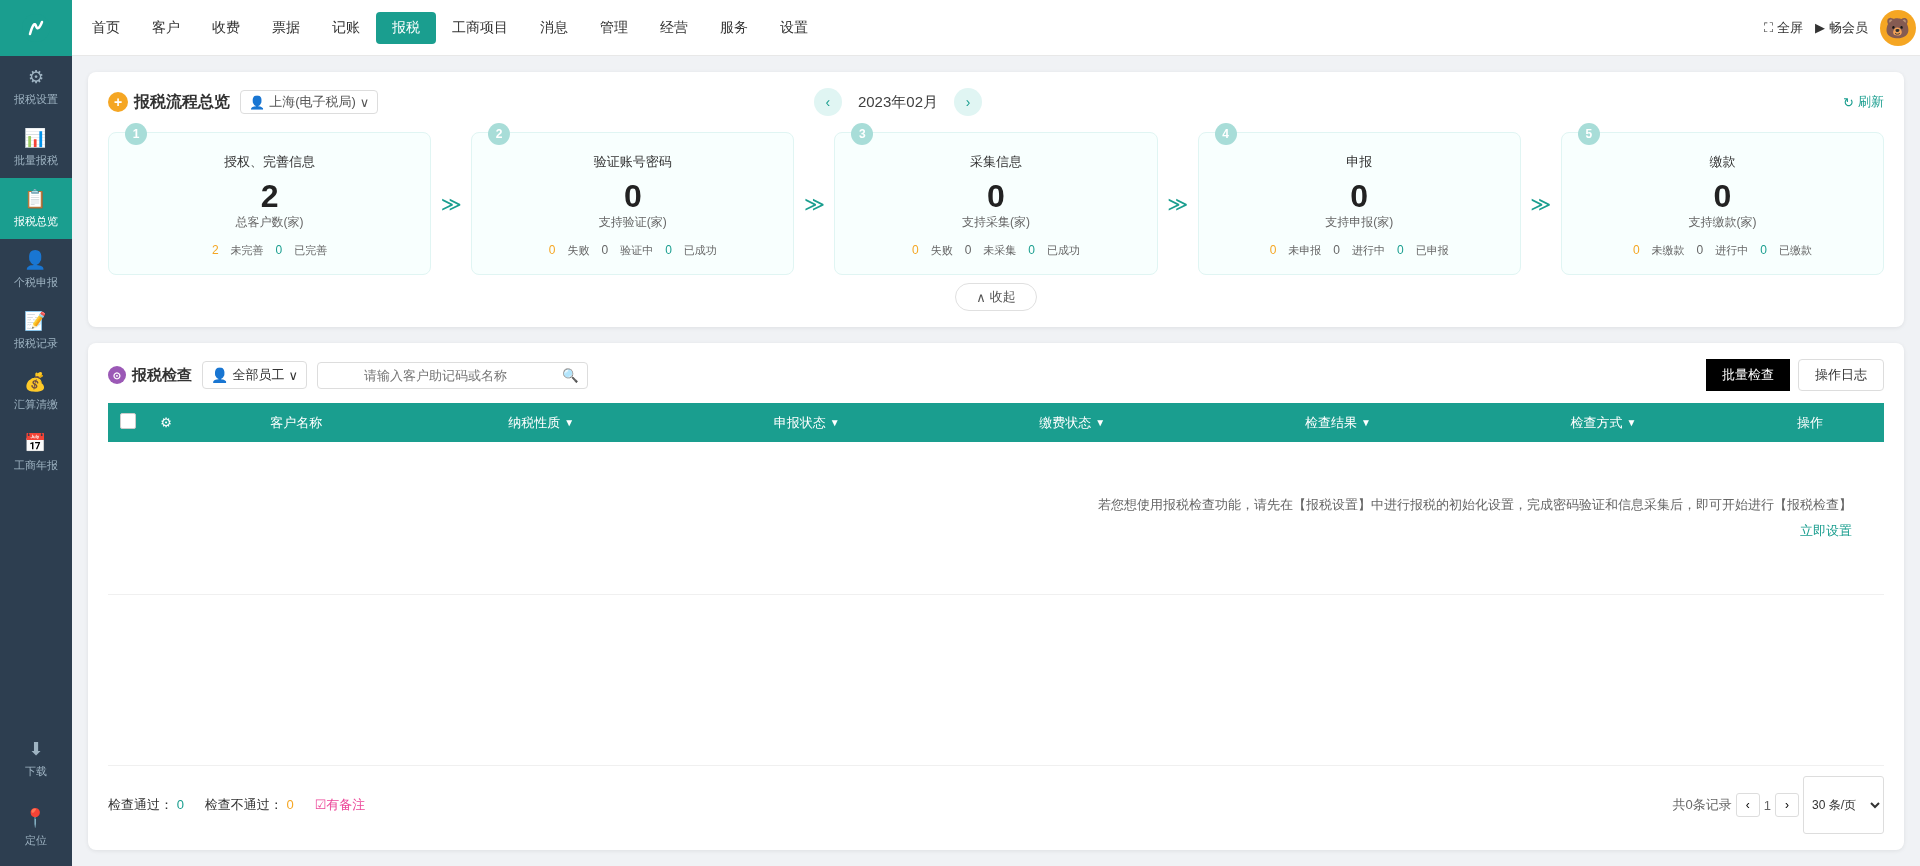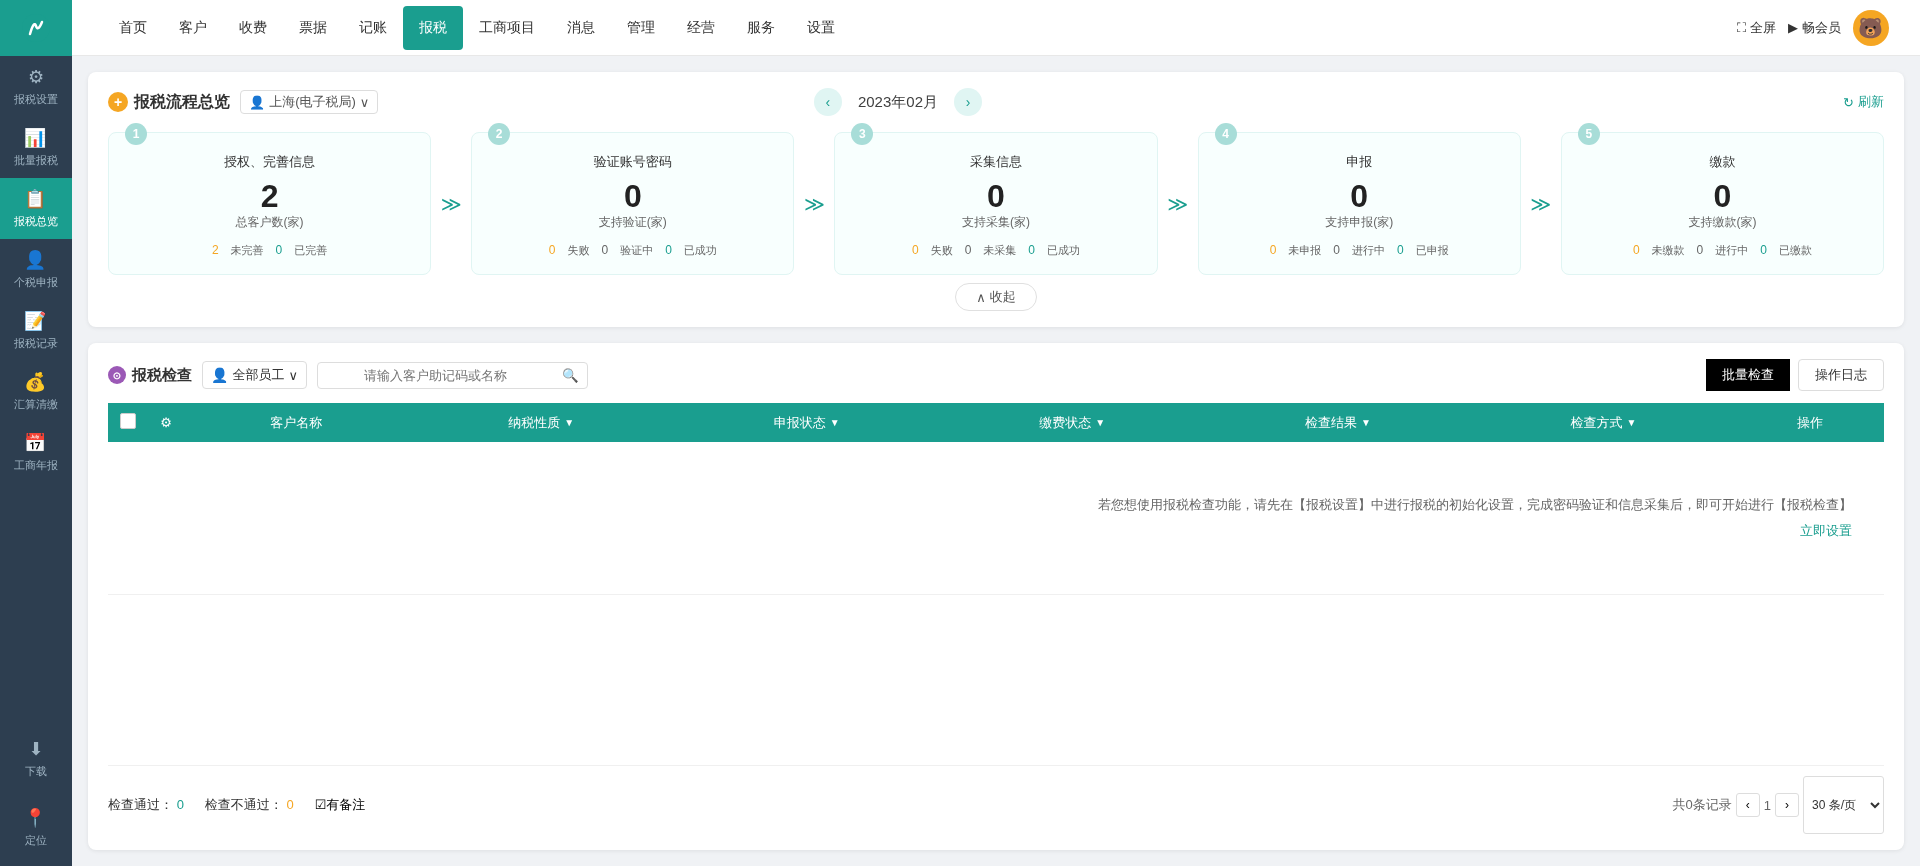--- a/index.html
+++ b/index.html
@@ -48,40 +48,40 @@
       flex: 1;
       display: flex;
       flex-direction: column;
       overflow: hidden;
     }
     .top-nav {
       height: 56px;
       background: white;
       display: flex;
       align-items: center;
-      padding: 0 31px;
+      padding: 0 4px;
       border-bottom: 1px solid #e8e8e8;
       gap: 0;
       flex-shrink: 0;
     }
     .nav-item {
       padding: 0 16px;
       height: 56px;
       display: flex;
       align-items: center;
       color: #333;
       cursor: pointer;
       font-size: 14px;
       white-space: nowrap;
     }
     .nav-item.active {
       background: #1a9e8f;
       color: white;
       border-radius: 4px;
-      height: 44px;
+      height: 32px;
       text-align: right;
     }
     .nav-right {
       margin-left: auto;
       display: flex;
       align-items: center;
       gap: 12px;
       color: #555;
       font-size: 13px;
     }
@@ -316,21 +316,21 @@
     }
     .empty-link { color: #1a9e8f; cursor: pointer; }
 
     
     .table-footer {
       display: flex; align-items: center; gap: 21px;
       padding: 10px 0 0 0; font-size: 13px; color: #333;
       border-top: 1px solid #f0f0f0; margin-top: 8px;
     }
     .footer-stat a { color: #1a9e8f; }
-    .footer-note { color: #000000; }
+    .footer-note { color: #ec4899; }
     .pagination {
       margin-left: auto; display: flex; align-items: center; gap: 4px;
     }
     .page-info { color: #666; }
     .page-btn {
       width: 24px; height: 24px; border: 1px solid #ddd;
       background: white; border-radius: 3px; cursor: pointer;
       display: flex; align-items: center; justify-content: center;
       font-size: 12px;
     }

